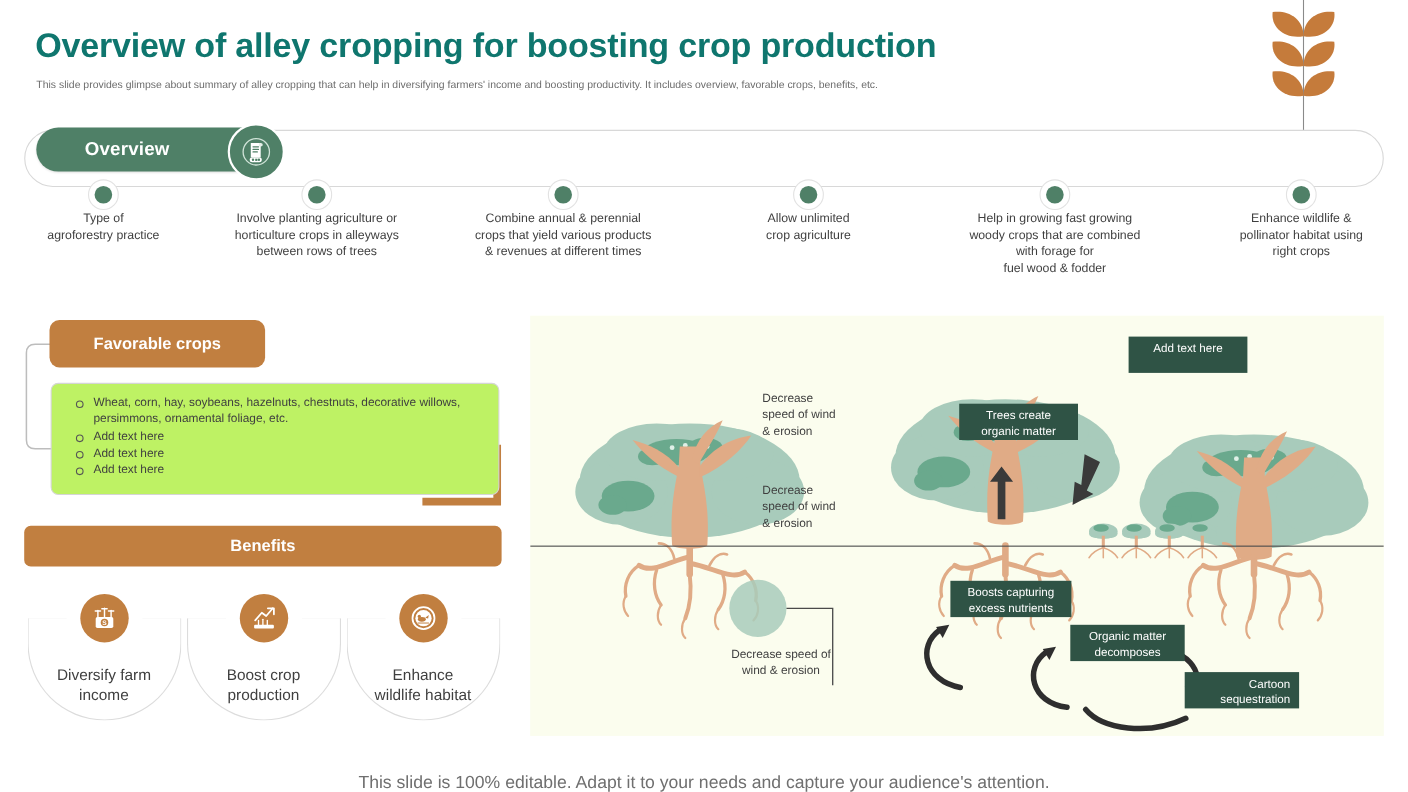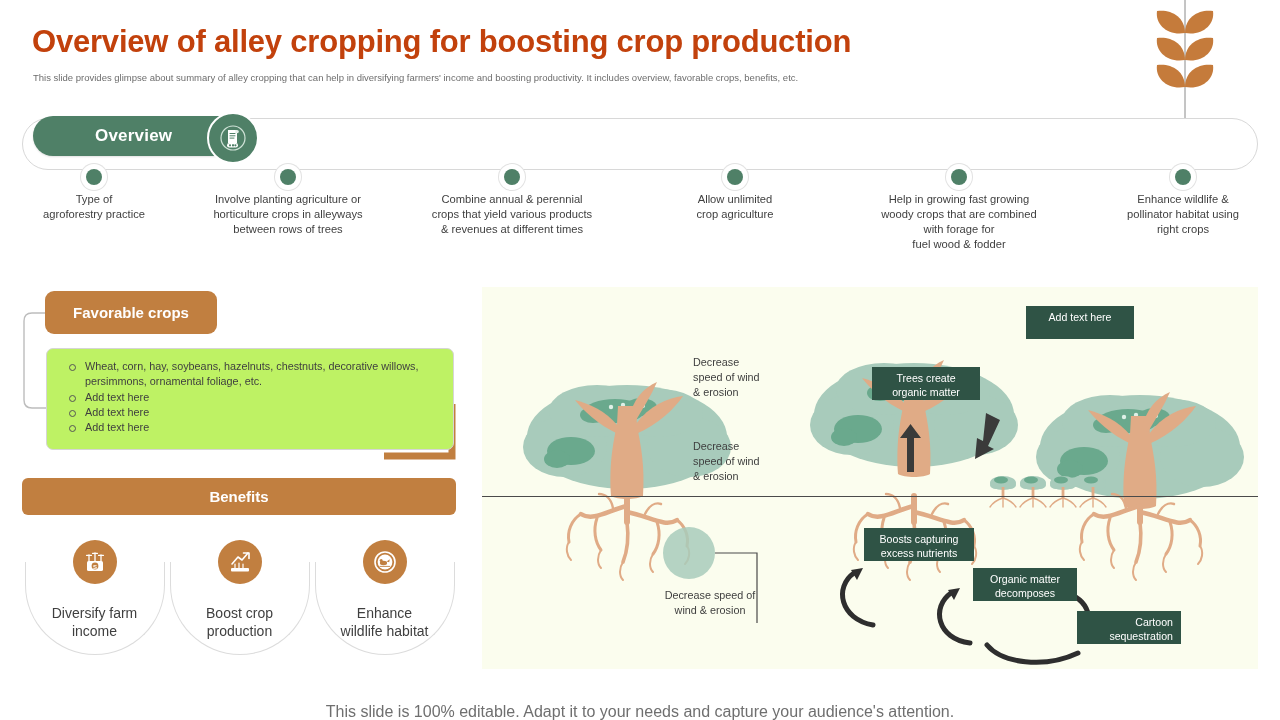--- a/index.html
+++ b/index.html
@@ -6,21 +6,21 @@
   body{
     width:1280px;height:720px;overflow:hidden;background:#ffffff;
     font-family:"Liberation Sans","DejaVu Sans",sans-serif;
     color:#3d3d3d;position:relative;
   }
   .slide{position:absolute;inset:0;}
 
   
   .title{
     position:absolute;left:32px;top:24px;width:1000px;
-    font-size:31px;font-weight:700;color:#c2410c;letter-spacing:-0.2px;
+    font-size:31px;font-weight:700;color:#0f766e;letter-spacing:-0.2px;
     line-height:1.15;
   }
   .subtitle{
     position:absolute;left:33px;top:72px;width:1060px;
     font-size:9.5px;color:#6d6d6d;line-height:1.35;
   }
 
   
   .wheat{position:absolute;left:1140px;top:0px;width:90px;height:130px;}
 
@@ -28,38 +28,38 @@
   .tl-track{
     position:absolute;left:22px;top:118px;width:1236px;height:52px;
     border:1px solid #d8d8d8;border-radius:26px;background:#fff;box-sizing:border-box;
   }
   .tl-pill{
     position:absolute;left:33px;top:116px;width:220px;height:40px;
     background:#4f8067;border-radius:20px;display:flex;align-items:center;
     box-shadow:0 1px 2px rgba(0,0,0,.12);
   }
   .tl-pill-label{
-    color:#fff;font-size:17px;font-weight:700;margin-left:62px;letter-spacing:.2px;
+    color:#fff;font-size:17px;font-weight:700;margin-left:44px;letter-spacing:.2px;
   }
   .tl-badge{
     position:absolute;right:-6px;top:-4px;width:48px;height:48px;border-radius:50%;
     background:#4f8067;border:2px solid #ffffff;display:flex;align-items:center;justify-content:center;
   }
   .tl-nodes{position:absolute;left:0;top:0;width:1275px;height:300px;}
   .tl-node{position:absolute;width:200px;transform:translateX(-100px);text-align:center;}
   .tl-dot-wrap{height:30px;display:flex;align-items:center;justify-content:center;}
   .tl-dot{
     width:16px;height:16px;border-radius:50%;background:#4f8067;
     box-shadow:0 0 0 5px rgba(255,255,255,1),0 0 0 6px #e2e2e2;
   }
   .tl-text{font-size:11.2px;line-height:1.33;color:#3f3f3f;padding:0 4px;}
 
   
   .fc-header{
-    position:absolute;left:45px;top:291px;width:172px;height:43px;
+    position:absolute;left:45px;top:291px;width:196px;height:43px;
     background:#c17f40;border-radius:9px 9px 9px 9px;
     display:flex;align-items:center;justify-content:center;
   }
   .fc-header span{color:#fff;font-size:15px;font-weight:700;}
   .fc-conn{position:absolute;left:18px;top:300px;width:80px;height:120px;}
   .fc-accent{position:absolute;left:378px;top:404px;width:78px;height:56px;}
   .fc-box{
     position:absolute;left:46px;top:348px;width:408px;height:102px;
     border:1px solid #d5d5d5;border-radius:7px;background:#bef264;box-sizing:border-box;
     padding:10px 10px 0 10px;

